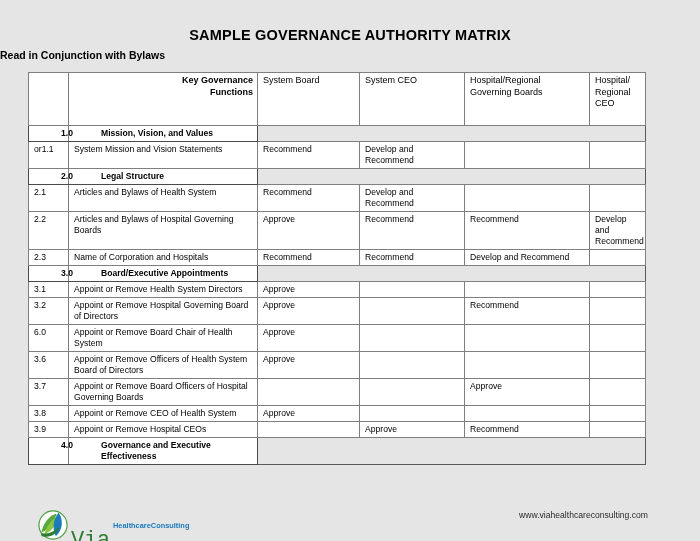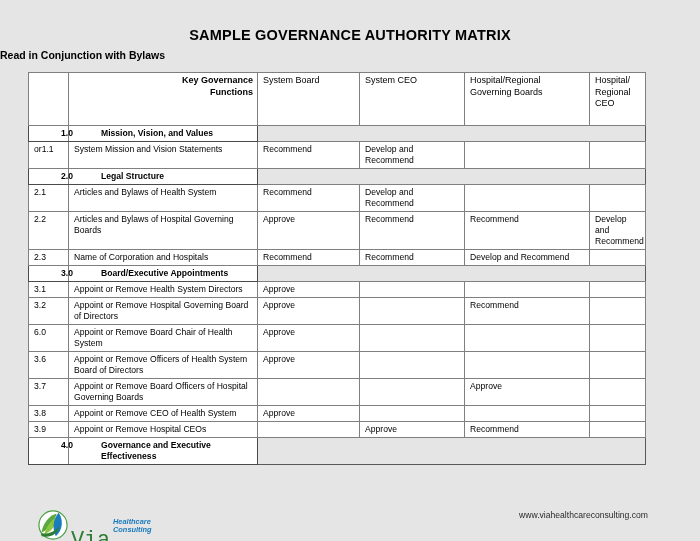--- a/index.html
+++ b/index.html
@@ -133,28 +133,27 @@
   .logo-word {
     font-family: Liberation Mono, monospace;
     font-size: 22px;
     color: #2e7d32;
     line-height: 1;
     letter-spacing: -0.2px;
     margin-top: 32px;
   }
   .logo-sub {
     display: flex;
-    flex-direction: column;
+    flex-direction: row;
     justify-content: center;
     font-size: 7.4px;
     font-weight: bold;
     color: #1a7bbd;
     line-height: 1.12;
     padding-top: 2px;
-    font-style: italic;
   }
   .site {
     position: absolute;
     right: 52px;
     top: 14px;
     font-size: 8.6px;
     color: #2b2b2b;
   }
 </style>
 </head>

